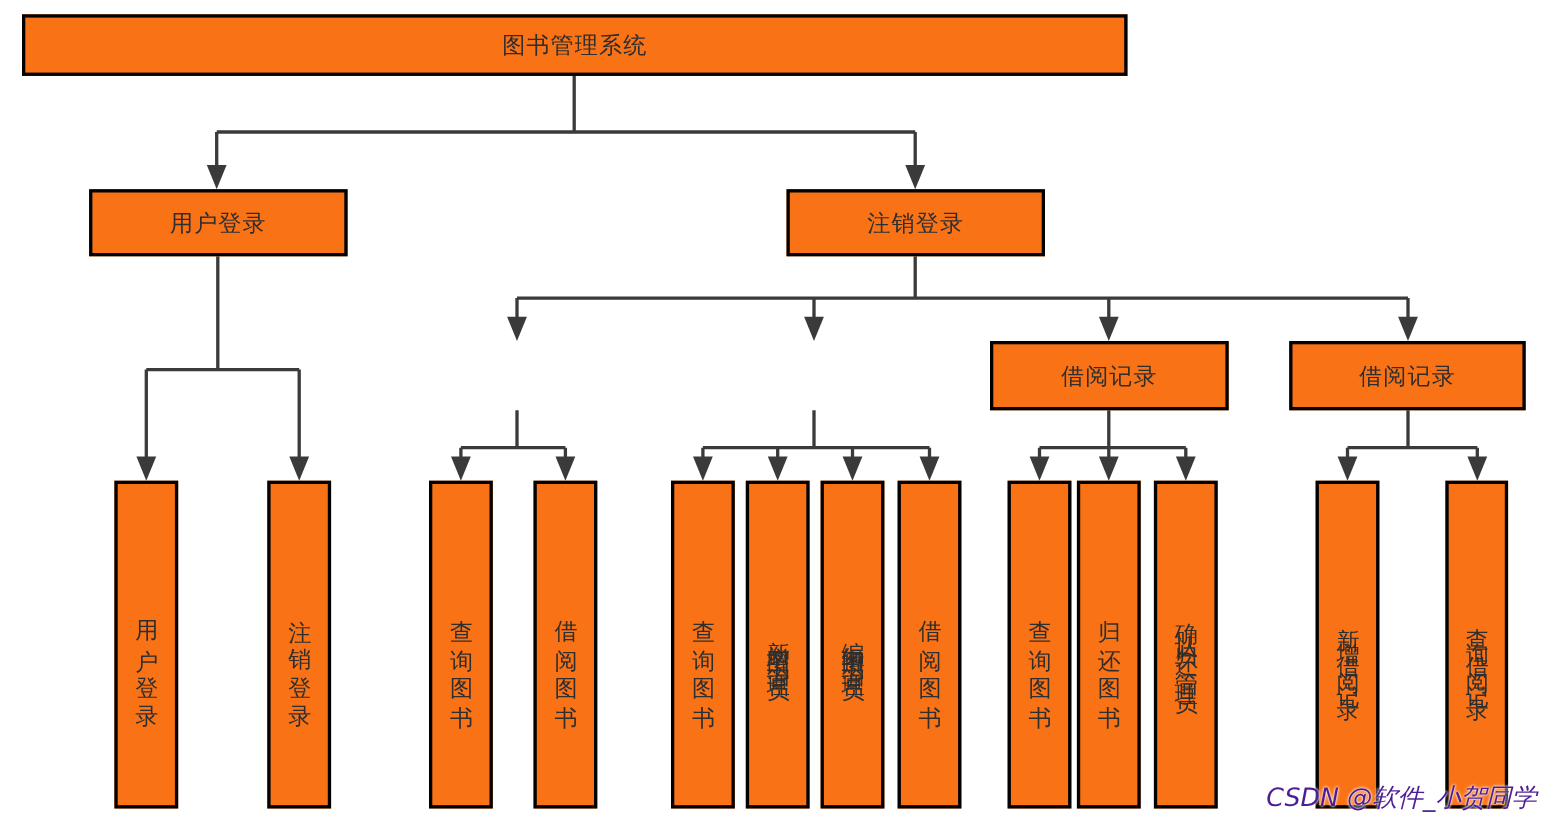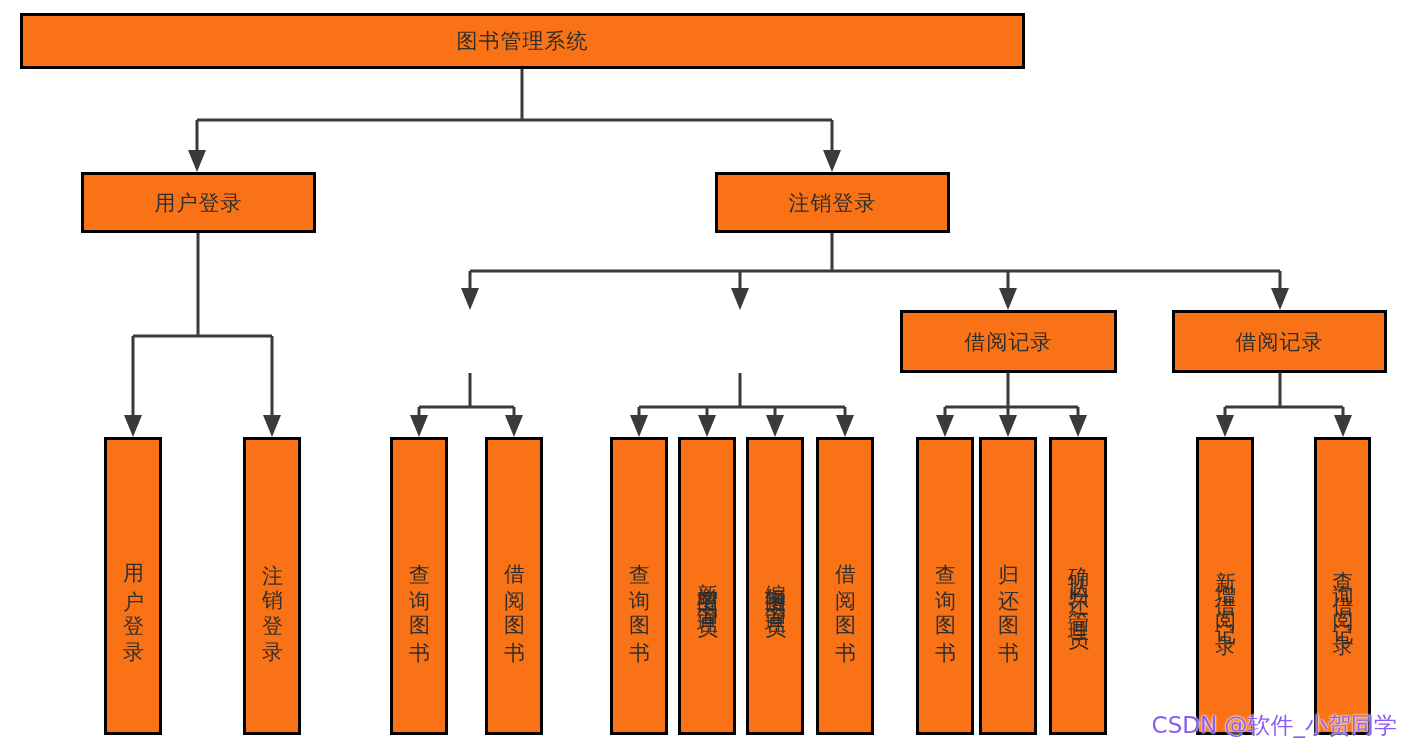--- a/index.html
+++ b/index.html
@@ -31,23 +31,24 @@
     white-space:nowrap;
   }
   .ls-a{letter-spacing:26px;margin-bottom:-26px;}
   .ls-b{letter-spacing:13px;margin-bottom:-13px;}
   .ls-c{letter-spacing:9px;margin-bottom:-9px;}
   .ls-d{letter-spacing:5px;margin-bottom:-5px;}
   .watermark{
     position:absolute;
     right:8px;bottom:6px;
     font-size:23px;
-    color:#8b5cf6;
+    color:#4c1d95;
     text-shadow:0 0 2px #ffffff,0 0 3px #ffffff;
     white-space:nowrap;
+    font-style:italic;
   }
 </style>
 </head>
 <body>
 
 <div class="stage">
 
   <svg class="wires" viewBox="0 0 1405 747" aria-hidden="true">
     <g stroke="#3a3a3a" stroke-width="3" fill="none">
 

